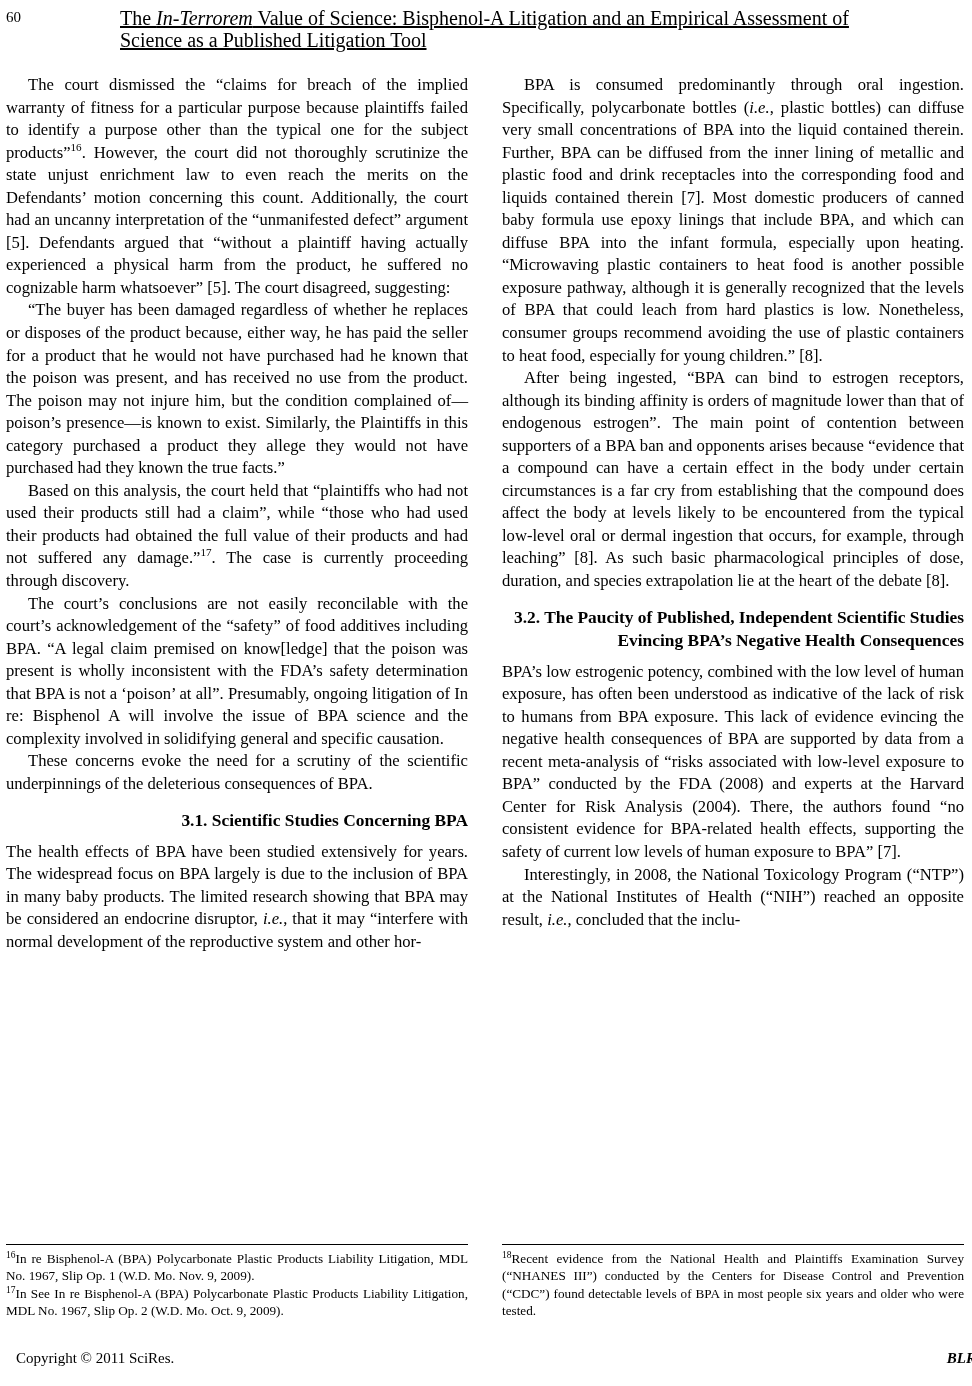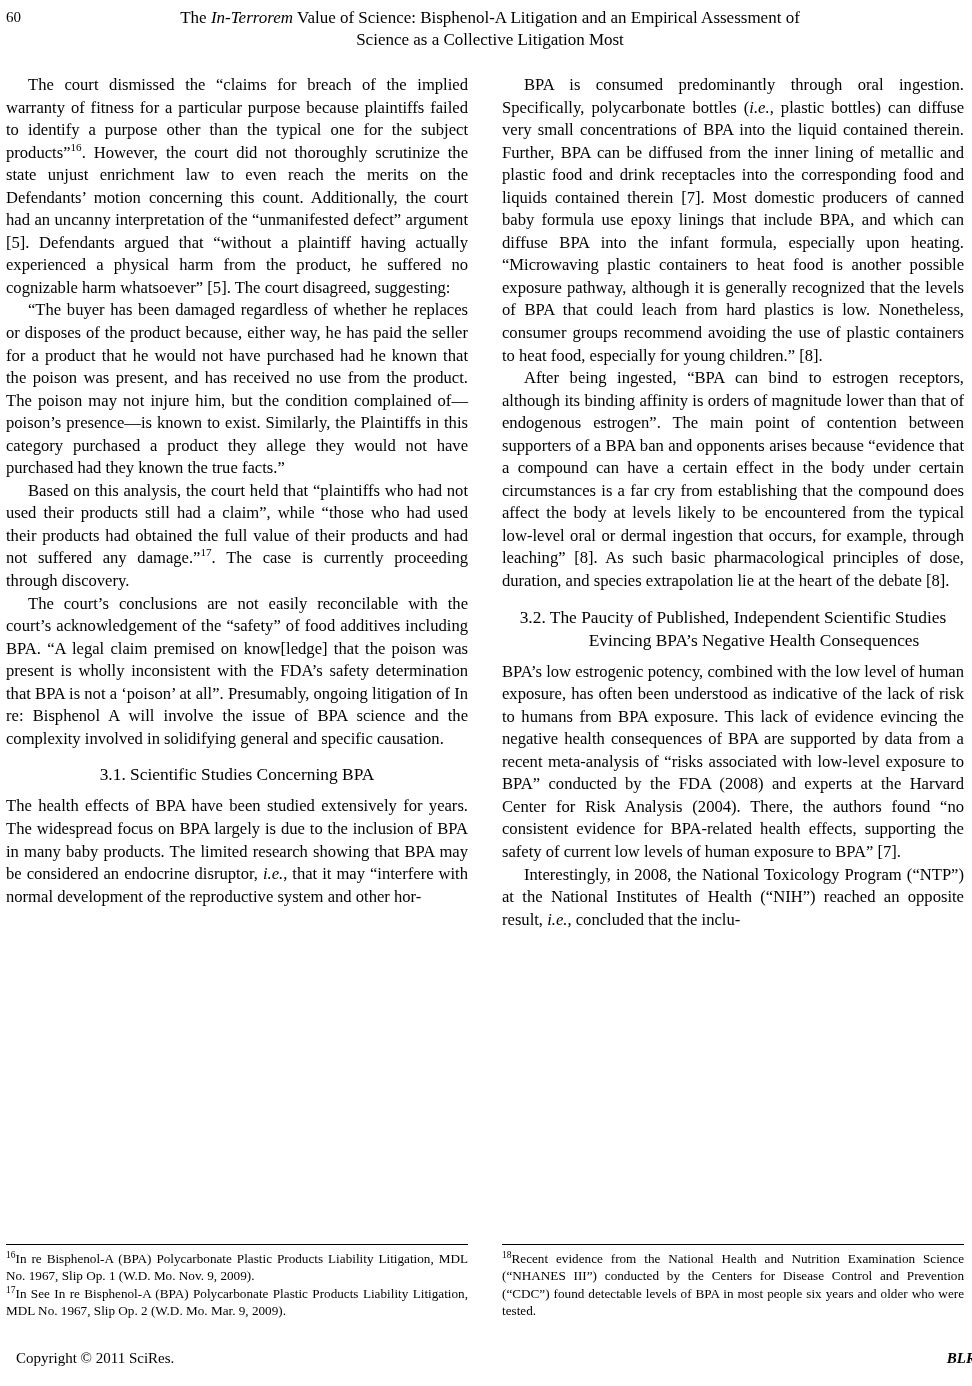--- a/index.html
+++ b/index.html
@@ -35,23 +35,23 @@
     left: 6px;
     top: 4px;
     font-size: 15px;
     line-height: 19px;
   }
   .head-title {
     position: absolute;
     left: 120px;
     top: 3px;
     width: 740px;
-    text-align: center;
-    font-size: 17px;
+    font-size: 20px;
     line-height: 22px;
+    text-decoration: underline;
   }
   .head-title i { font-style: italic; }
 
   
   .col {
     position: absolute;
     top: 74px;
     width: 462px;
     font-size: 16.6px;
     line-height: 22.55px;
@@ -72,23 +72,23 @@
   sup {
     font-size: 0.67em;
     vertical-align: super;
     line-height: 0;
   }
 
   h3.sec {
     margin: 13px 0 9px 0;
     font-size: 17.4px;
     line-height: 23px;
-    font-weight: normal;
+    font-weight: bold;
     text-indent: 0;
-    text-align: center;
+    text-align: right;
   }
   h3.sec.hang {
     padding-left: 42px;
     text-indent: -42px;
   }
 
   
   .fn {
     position: absolute;
     top: 1244px;
@@ -122,34 +122,35 @@
 </style>
 </head>
 <body>
 
 <div class="page">
 
   <div class="running-head">
     <div class="folio">60</div>
     <div class="head-title">
       <span>The </span><i>In-Terrorem</i><span> Value of Science: Bisphenol-A Litigation and an Empirical Assessment of</span><br>
-      <span>Science as a Collective Litigation Most</span>
+      <span>Science as a Published Litigation Tool</span>
     </div>
   </div>
 
   <div class="col col-left">
 
     <p><span>The court dismissed the “claims for breach of the implied warranty of fitness for a particular purpose because plaintiffs failed to identify a purpose other than the typical one for the subject products”</span><sup>16</sup><span>. However, the court did not thoroughly scrutinize the state unjust enrichment law to even reach the merits on the Defendants’ motion concerning this count. Additionally, the court had an uncanny interpretation of the “unmanifested defect” argument [5]. Defendants argued that “without a plaintiff having actually experienced a physical harm from the product, he suffered no cognizable harm whatsoever” [5]. The court disagreed, suggesting:</span></p>
 
     <p>“The buyer has been damaged regardless of whether he replaces or disposes of the product because, either way, he has paid the seller for a product that he would not have purchased had he known that the poison was present, and has received no use from the product. The poison may not injure him, but the condition complained of—poison’s presence—is known to exist. Similarly, the Plaintiffs in this category purchased a product they allege they would not have purchased had they known the true facts.”</p>
 
     <p><span>Based on this analysis, the court held that “plaintiffs who had not used their products still had a claim”, while “those who had used their products had obtained the full value of their products and had not suffered any damage.”</span><sup>17</sup><span>. The case is currently proceeding through discovery.</span></p>
 
     <p>The court’s conclusions are not easily reconcilable with the court’s acknowledgement of the “safety” of food additives including BPA. “A legal claim premised on know[ledge] that the poison was present is wholly inconsistent with the FDA’s safety determination that BPA is not a ‘poison’ at all”. Presumably, ongoing litigation of In re: Bisphenol A will involve the issue of BPA science and the complexity involved in solidifying general and specific causation.</p>
 
+    <p>These concerns evoke the need for a scrutiny of the scientific underpinnings of the deleterious consequences of BPA.</p>
 
     <h3 class="sec">3.1. Scientific Studies Concerning BPA</h3>
 
     <p class="noindent"><span>The health effects of BPA have been studied extensively for years. The widespread focus on BPA largely is due to the inclusion of BPA in many baby products. The limited research showing that BPA may be considered an endocrine disruptor, </span><i>i.e.</i><span>, that it may “interfere with normal development of the reproductive system and other hor-</span></p>
 
   </div>
 
   <div class="col col-right">
 
 
@@ -161,26 +162,26 @@
 
     <p class="noindent">BPA’s low estrogenic potency, combined with the low level of human exposure, has often been understood as indicative of the lack of risk to humans from BPA exposure. This lack of evidence evincing the negative health consequences of BPA are supported by data from a recent meta-analysis of “risks associated with low-level exposure to BPA” conducted by the FDA (2008) and experts at the Harvard Center for Risk Analysis (2004). There, the authors found “no consistent evidence for BPA-related health effects, supporting the safety of current low levels of human exposure to BPA” [7].</p>
 
     <p><span>Interestingly, in 2008, the National Toxicology Program (“NTP”) at the National Institutes of Health (“NIH”) reached an opposite result, </span><i>i.e.</i><span>, concluded that the inclu-</span></p>
 
   </div>
 
   <div class="fn fn-left">
     <hr class="fn-rule">
     <p><sup>16</sup><span>In re Bisphenol-A (BPA) Polycarbonate Plastic Products Liability Litigation, MDL No. 1967, Slip Op. 1 (W.D. Mo. Nov. 9, 2009).</span></p>
-    <p><sup>17</sup><span>In See In re Bisphenol-A (BPA) Polycarbonate Plastic Products Liability Litigation, MDL No. 1967, Slip Op. 2 (W.D. Mo. Mar. 9, 2009).</span></p>
+    <p><sup>17</sup><span>In See In re Bisphenol-A (BPA) Polycarbonate Plastic Products Liability Litigation, MDL No. 1967, Slip Op. 2 (W.D. Mo. Oct. 9, 2009).</span></p>
   </div>
 
   <div class="fn fn-right">
     <hr class="fn-rule">
-    <p><sup>18</sup><span>Recent evidence from the National Health and Nutrition Examination Science (“NHANES III”) conducted by the Centers for Disease Control and Prevention (“CDC”) found detectable levels of BPA in most people six years and older who were tested.</span></p>
+    <p><sup>18</sup><span>Recent evidence from the National Health and Plaintiffs Examination Survey (“NHANES III”) conducted by the Centers for Disease Control and Prevention (“CDC”) found detectable levels of BPA in most people six years and older who were tested.</span></p>
   </div>
 
   <div class="footer">
     <span class="copy">Copyright © 2011 SciRes.</span>
     <span class="jour">BLR</span>
   </div>
 
 </div>
 
 </body></html>

